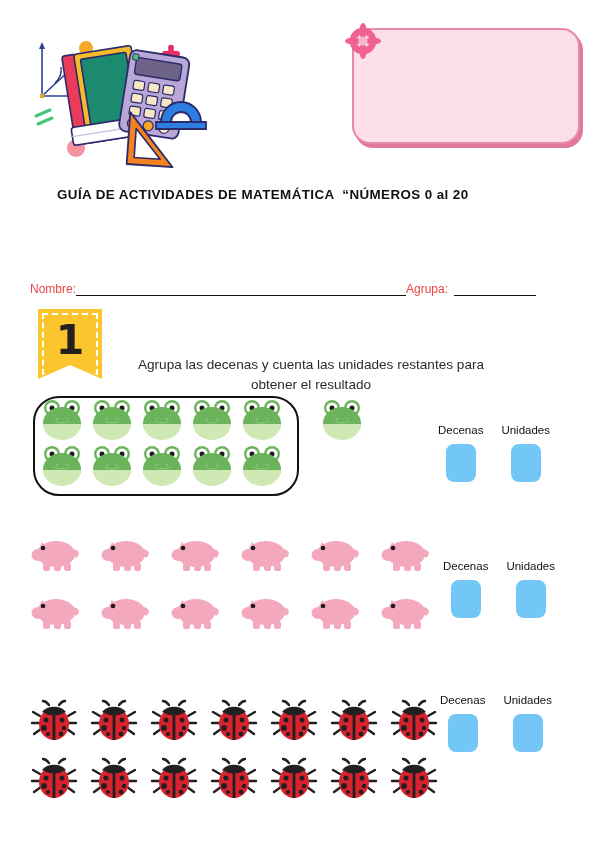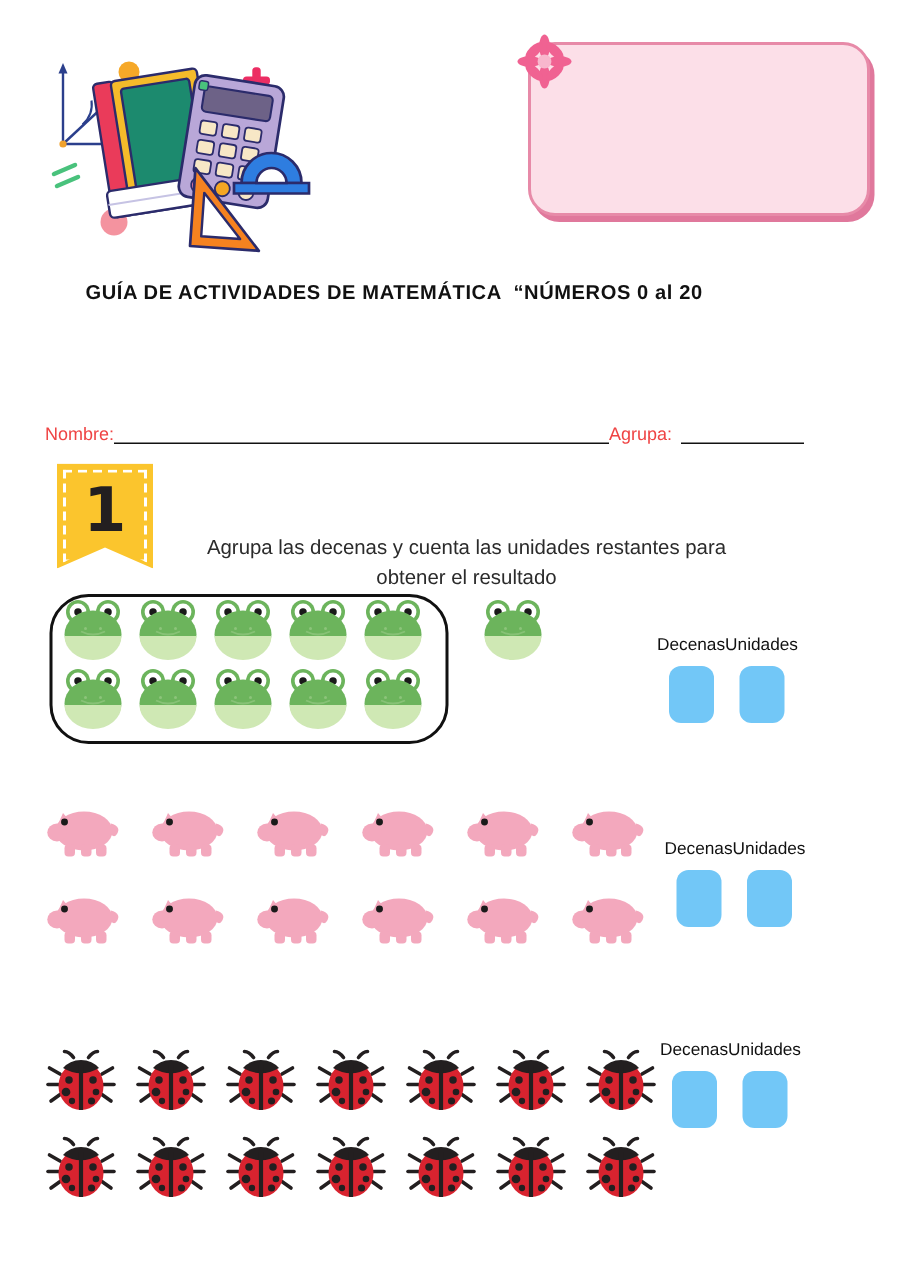--- a/index.html
+++ b/index.html
@@ -64,21 +64,21 @@
 
   
   .ex{position:absolute;}
   .ex-items{position:absolute;}
   .grp-border{
     position:absolute;border:2.2px solid #111;border-radius:26px;
   }
   .row-line{display:flex;}
 
   
-  .answers{position:absolute;display:flex;}
+  .answers{position:absolute;display:flex;gap:18px;}
   .ans-col{display:flex;flex-direction:column;align-items:center;}
   .ans-label{font-size:11.5px;color:#111;margin-bottom:8px;white-space:nowrap;}
   .ans-box{width:30px;height:38px;border-radius:8px;background:#72c7f7;}
 
   
   .fig{position:relative;display:inline-block;}
   svg{display:block;overflow:visible;}
 </style>
 </head>
 <body>

